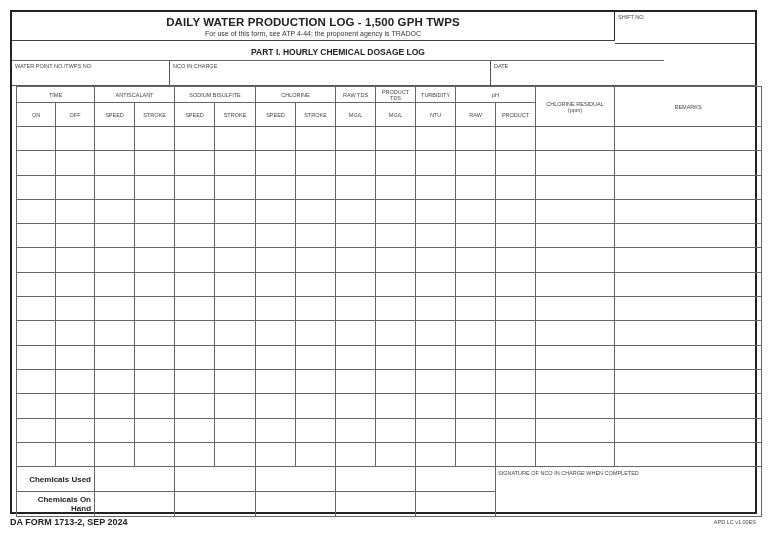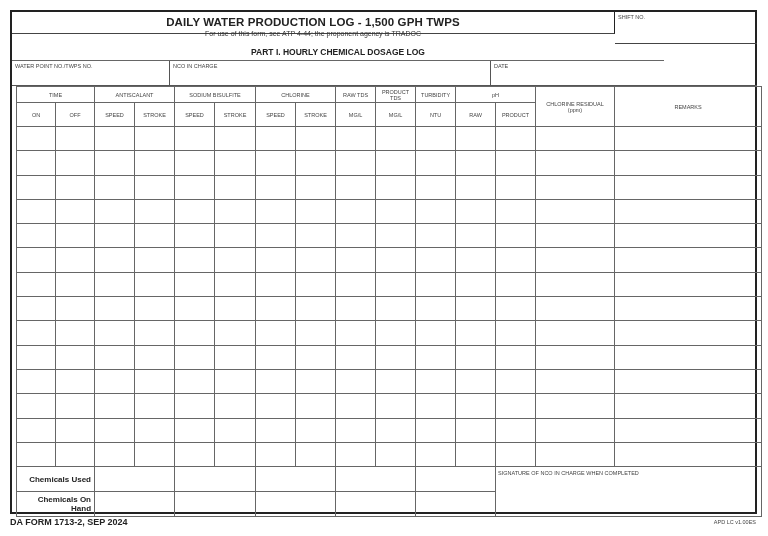--- a/index.html
+++ b/index.html
@@ -1,19 +1,19 @@
 <!DOCTYPE html>
 <html><head>
 <meta charset="utf-8">
 <style>
   html, body { margin:0; padding:0; background:#ffffff; }
   body { width:768px; height:536px; position:relative; overflow:hidden; font-family:"Liberation Sans", sans-serif; color:#222; }
   .form { position:absolute; left:10px; top:10px; width:747px; height:504px; border:2px solid #222; box-sizing:border-box; }
   .abs { position:absolute; box-sizing:border-box; }
-  .title-box { left:0; top:0; width:603px; height:22px; border-right:1.5px solid #222; border-bottom:1.5px solid #444; text-align:center; }
+  .title-box { left:0; top:0; width:603px; height:29px; border-right:1.5px solid #222; border-bottom:1.5px solid #444; text-align:center; }
   .title { font-size:11.5px; font-weight:bold; margin-top:4px; letter-spacing:0.1px; }
   .subtitle { font-size:7px; margin-top:2px; color:#333; }
   .shift-box { left:603px; top:0; width:142px; height:32px; border-bottom:1.5px solid #444; }
   .lbl { font-size:5.5px; color:#444; padding:2px 0 0 3px; }
   .part { left:0; top:32px; width:652px; height:17px; border-bottom:1px solid #666; font-size:8.5px; font-weight:bold; text-align:center; line-height:17px; }
   .info { top:49px; height:25px; border-bottom:1px solid #555; }
   table.grid { position:absolute; left:4px; top:74px; border-collapse:collapse; table-layout:fixed; width:745px; }
   table.grid td { border:1px solid #666; padding:0; font-size:5.5px; color:#444; text-align:center; vertical-align:middle; }
   table.grid tr.h1 td { height:15px; }
   table.grid tr.h2 td { height:23px; }

